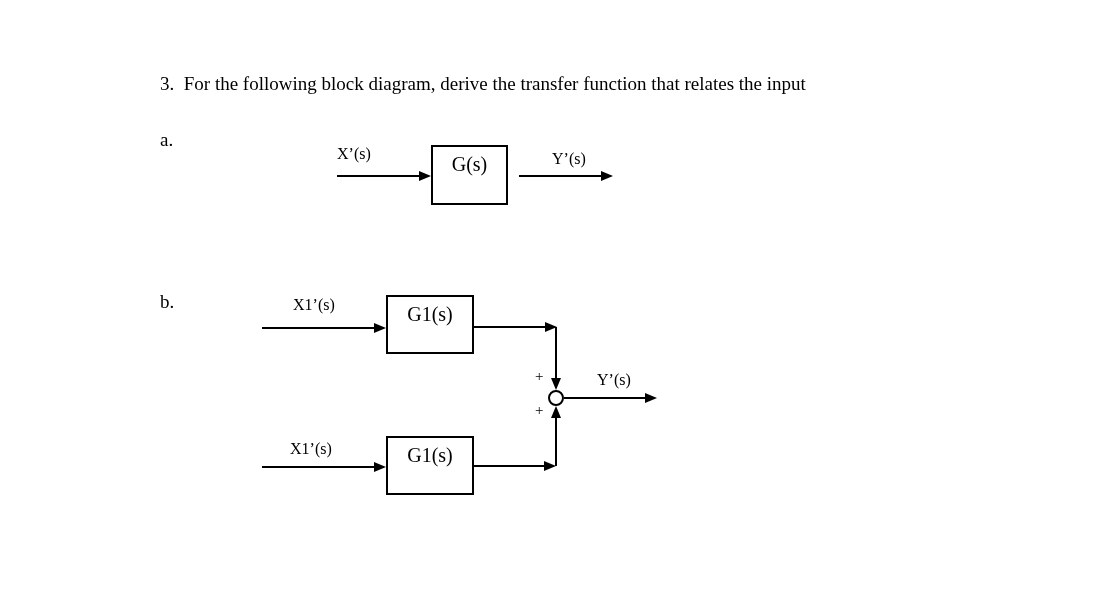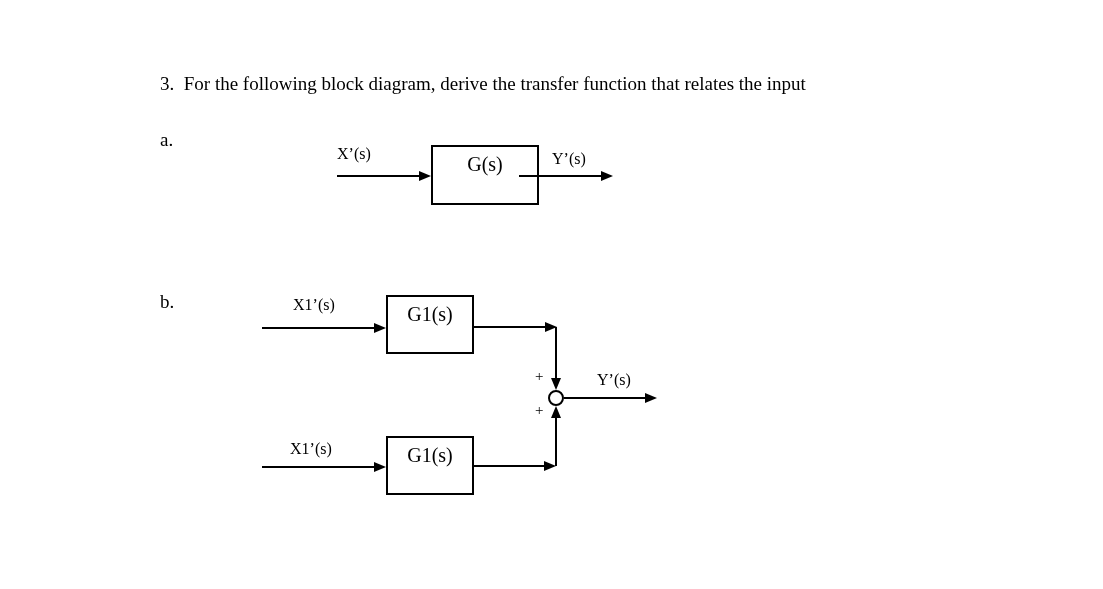--- a/index.html
+++ b/index.html
@@ -40,21 +40,21 @@
     <div>3.  For the following block diagram, derive the transfer function that relates the input</div>
   </div>
 
   <div class="part-label" style="left:160px; top:129px;">a.</div>
 
   <div class="lbl" style="left:337px; top:145px;">X’(s)</div>
 
   <div class="hline" style="left:337px; top:175px; width:82px;"></div>
   <div class="ar-r" style="left:419px; top:171px;"></div>
 
-  <div class="block" style="left:431px; top:145px; width:108px; height:60px;">
+  <div class="block" style="left:431px; top:145px; width:77px; height:60px;">
     <span>G(s)</span>
   </div>
 
   <div class="hline" style="left:519px; top:175px; width:82px;"></div>
   <div class="ar-r" style="left:601px; top:171px;"></div>
 
   <div class="lbl" style="left:552px; top:150px;">Y’(s)</div>
 
   <div class="part-label" style="left:160px; top:291px;">b.</div>
 

